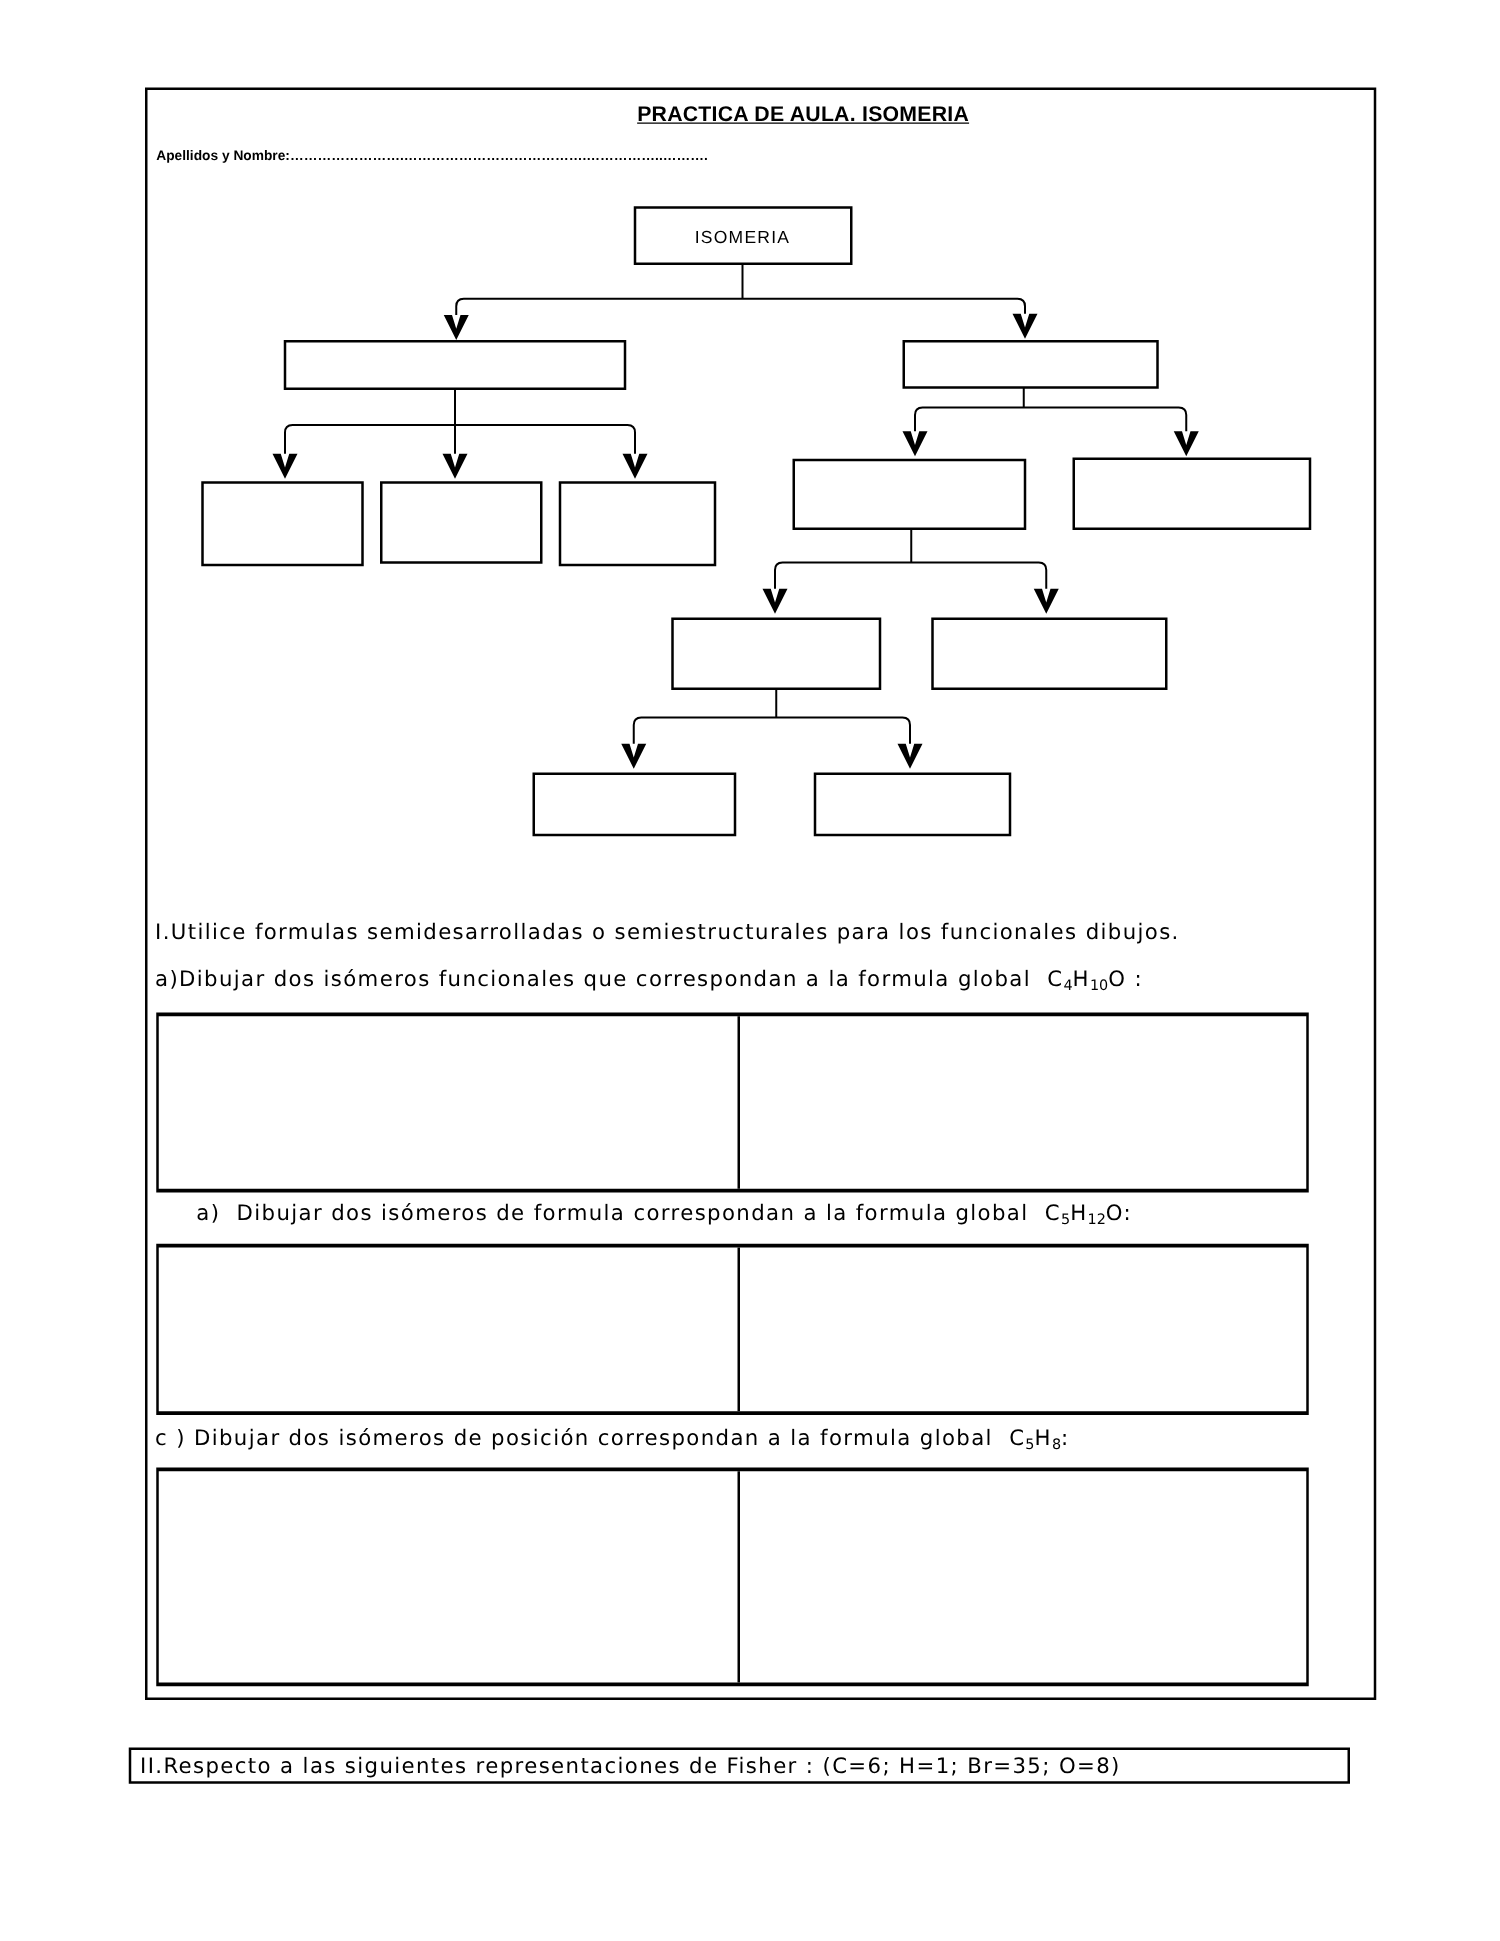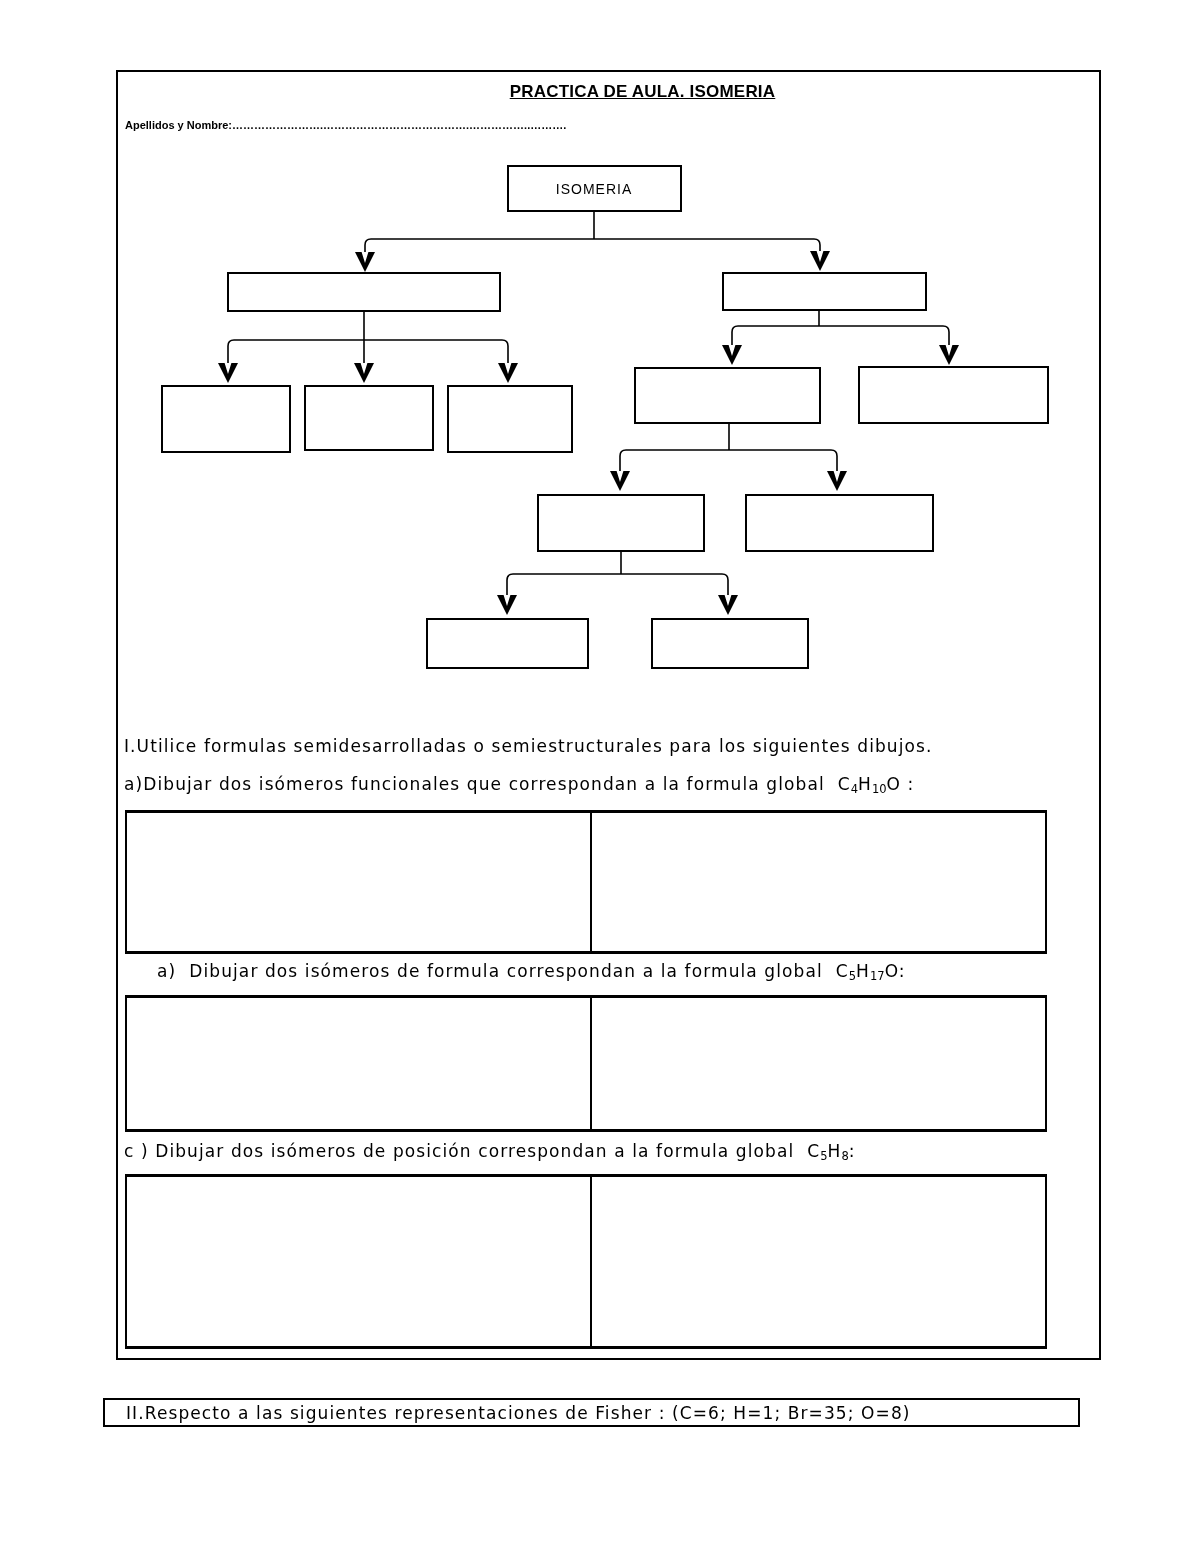--- a/index.html
+++ b/index.html
@@ -25,21 +25,21 @@
   
   .answer-table{border-style:solid;border-color:#000;border-width:3px 2px 3px 2px;
                 display:flex;background:#fff;box-sizing:border-box;}
   .answer-table .cell-left{width:463px;border-right:2.2px solid #000;}
   .answer-table .cell-right{flex:1;}
   .table-a{left:125px;top:810px;width:922px;height:144px;}
   .table-b{left:125px;top:995px;width:922px;height:137px;}
   .table-c{left:125px;top:1174px;width:922px;height:175px;}
   
   .fisher-box{left:103px;top:1398px;width:977px;height:29px;border:2.5px solid #000;
-              box-sizing:border-box;display:flex;align-items:center;padding-left:21px;}
+              box-sizing:border-box;display:flex;align-items:center;padding-left:7px;}
   .fisher-box .text-line{position:static;}
   
   .flowchart{left:0;top:0;width:1200px;height:720px;}
   .flowchart rect{fill:#ffffff;stroke:#000;stroke-width:2px;}
   .flowchart .conn{fill:none;stroke:#000;stroke-width:1.6px;}
   .flowchart text{font-family:"Liberation Sans",sans-serif;font-size:14px;
                   letter-spacing:1px;fill:#000;}
 </style>
 </head>
 <body>
@@ -90,30 +90,30 @@
   <rect x="305" y="386" width="128" height="64"></rect>
   <rect x="448" y="386" width="124" height="66"></rect>
   <rect x="635" y="368" width="185" height="55"></rect>
   <rect x="859" y="367" width="189" height="56"></rect>
   <rect x="538" y="495" width="166" height="56"></rect>
   <rect x="746" y="495" width="187" height="56"></rect>
   <rect x="427" y="619" width="161" height="49"></rect>
   <rect x="652" y="619" width="156" height="49"></rect>
 </svg>
 
-<div class="abs text-line line-intro">I.Utilice formulas semidesarrolladas o semiestructurales para los siguientes dibujos.</div>
+<div class="abs text-line line-intro">I.Utilice formulas semidesarrolladas o semiestructurales para los funcionales dibujos.</div>
 
 <div class="abs text-line line-a"><span>a)Dibujar dos isómeros funcionales que correspondan a la formula global  C</span><sub>4</sub><span>H</span><sub>10</sub><span>O :</span></div>
 
 <div class="abs answer-table table-a">
   <div class="cell-left"></div>
   <div class="cell-right"></div>
 </div>
 
-<div class="abs text-line line-b"><span>a)  Dibujar dos isómeros de formula correspondan a la formula global  C</span><sub>5</sub><span>H</span><sub>17</sub><span>O:</span></div>
+<div class="abs text-line line-b"><span>a)  Dibujar dos isómeros de formula correspondan a la formula global  C</span><sub>5</sub><span>H</span><sub>12</sub><span>O:</span></div>
 
 <div class="abs answer-table table-b">
   <div class="cell-left"></div>
   <div class="cell-right"></div>
 </div>
 
 <div class="abs text-line line-c"><span>c ) Dibujar dos isómeros de posición correspondan a la formula global  C</span><sub>5</sub><span>H</span><sub>8</sub><span>:</span></div>
 
 <div class="abs answer-table table-c">
   <div class="cell-left"></div>

